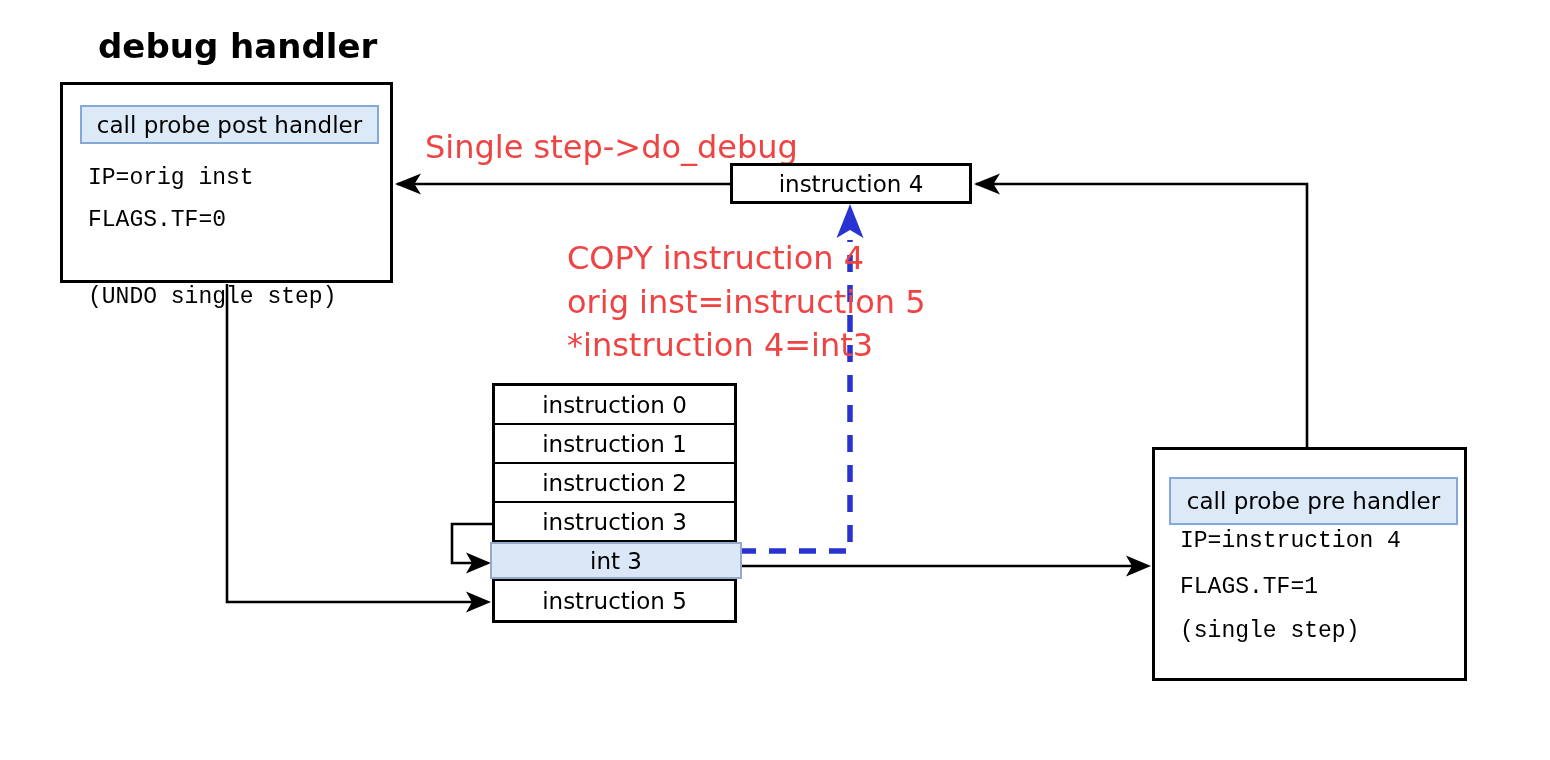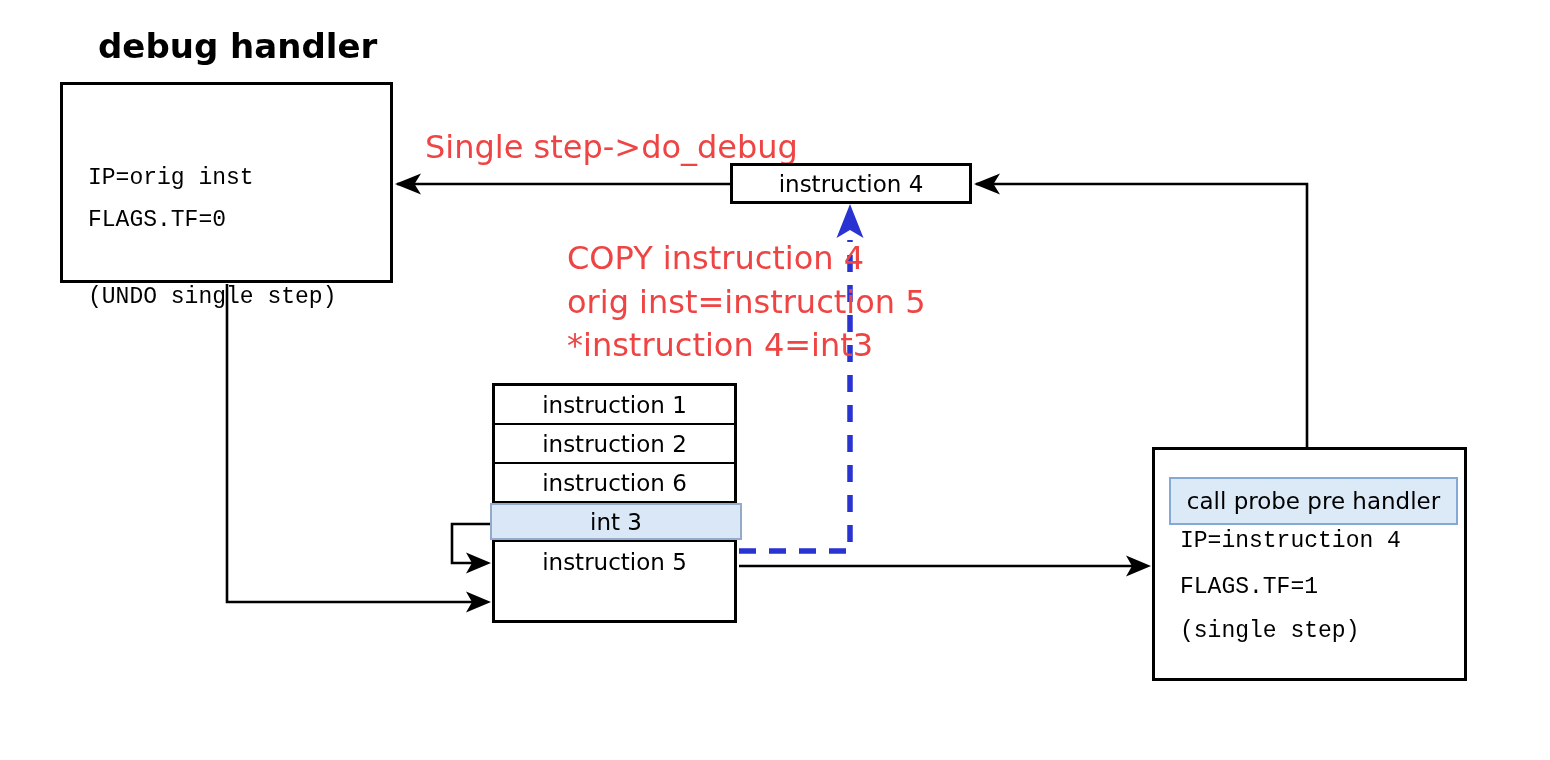--- a/index.html
+++ b/index.html
@@ -70,37 +70,39 @@
 
     <line x1="739" y1="566" x2="1146" y2="566" stroke="#000" stroke-width="2.6"></line>
     <polygon points="1151,566 1126,555.5 1132,566 1126,576.5" fill="#000"></polygon>
 
     <polyline points="739,551 850,551 850,240" fill="none" stroke="#2833d2" stroke-width="5.5" stroke-dasharray="17 13"></polyline>
     <polygon points="850,204 836.5,238 850,230 863.5,238" fill="#2833d2"></polygon>
   </svg>
 
   <div class="title" style="left:98px; top:26px;">debug handler</div>
   <div class="box" style="left:60px; top:82px; width:333px; height:201px;">
+    <div class="hl-box" style="left:17px; top:20px; width:299px; height:39px;">call probe post handler</div>
     <div class="body-line" style="left:25px; top:80px;">IP=orig inst</div>
     <div class="body-line" style="left:25px; top:122px;">FLAGS.TF=0</div>
     <div class="body-line" style="left:25px; top:155px;margin-top:44px;">(UNDO single step)</div>
   </div>
 
   <div class="blue-note" style="left:425px; top:128px;">Single step-&gt;do_debug</div>
 
   <div class="box ibox" style="left:730px; top:163px; width:242px; height:41px;">instruction 4</div>
 
   <div class="blue-note" style="left:567px; top:239px;">COPY instruction 4</div>
   <div class="blue-note" style="left:567px; top:283px;">orig inst=instruction 5</div>
   <div class="blue-note" style="left:567px; top:326px;">*instruction 4=int3</div>
 
   <div class="ilist">
+    <div class="irow">instruction 0</div>
     <div class="irow">instruction 1</div>
     <div class="irow">instruction 2</div>
-    <div class="irow">instruction 6</div>
+    <div class="irow">instruction 3</div>
     <div class="irow">
       <div class="irow-hl-inner">int 3</div>
     </div>
     <div class="irow">instruction 5</div>
   </div>
 
   <div class="box" style="left:1152px; top:447px; width:315px; height:234px;">
     <div class="hl-box" style="left:14px; top:27px; width:289px; height:48px;">call probe pre handler</div>
     <div class="body-line" style="left:25px; top:78px;">IP=instruction 4</div>
     <div class="body-line" style="left:25px; top:124px;">FLAGS.TF=1</div>

